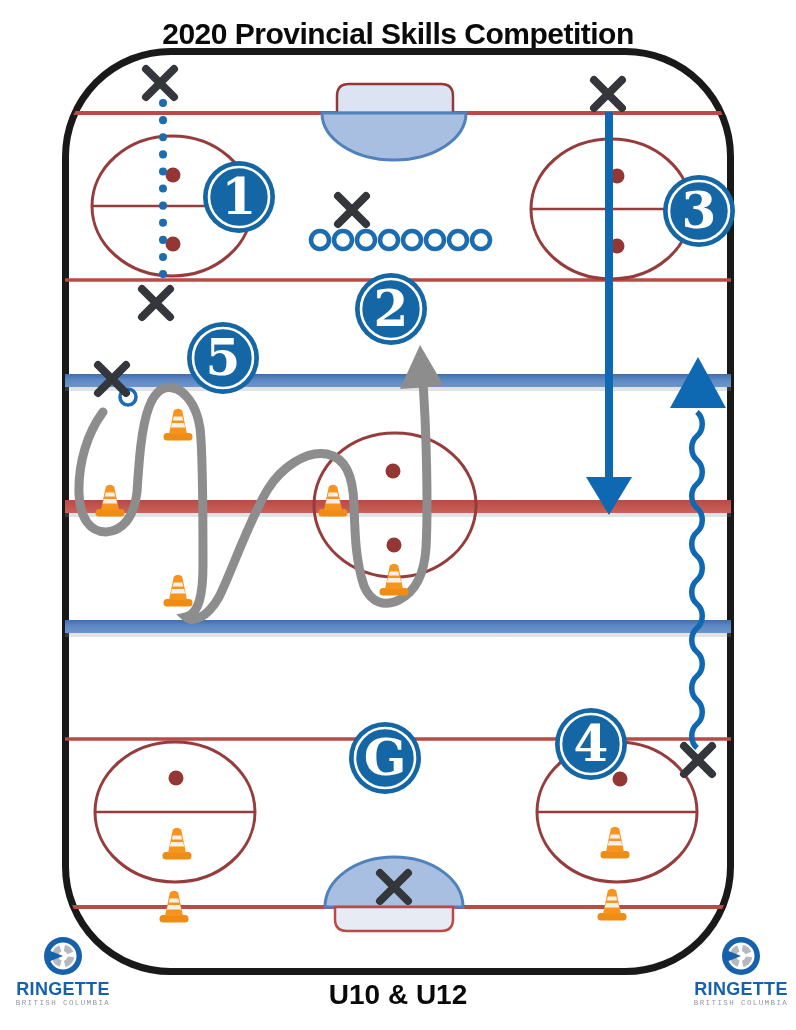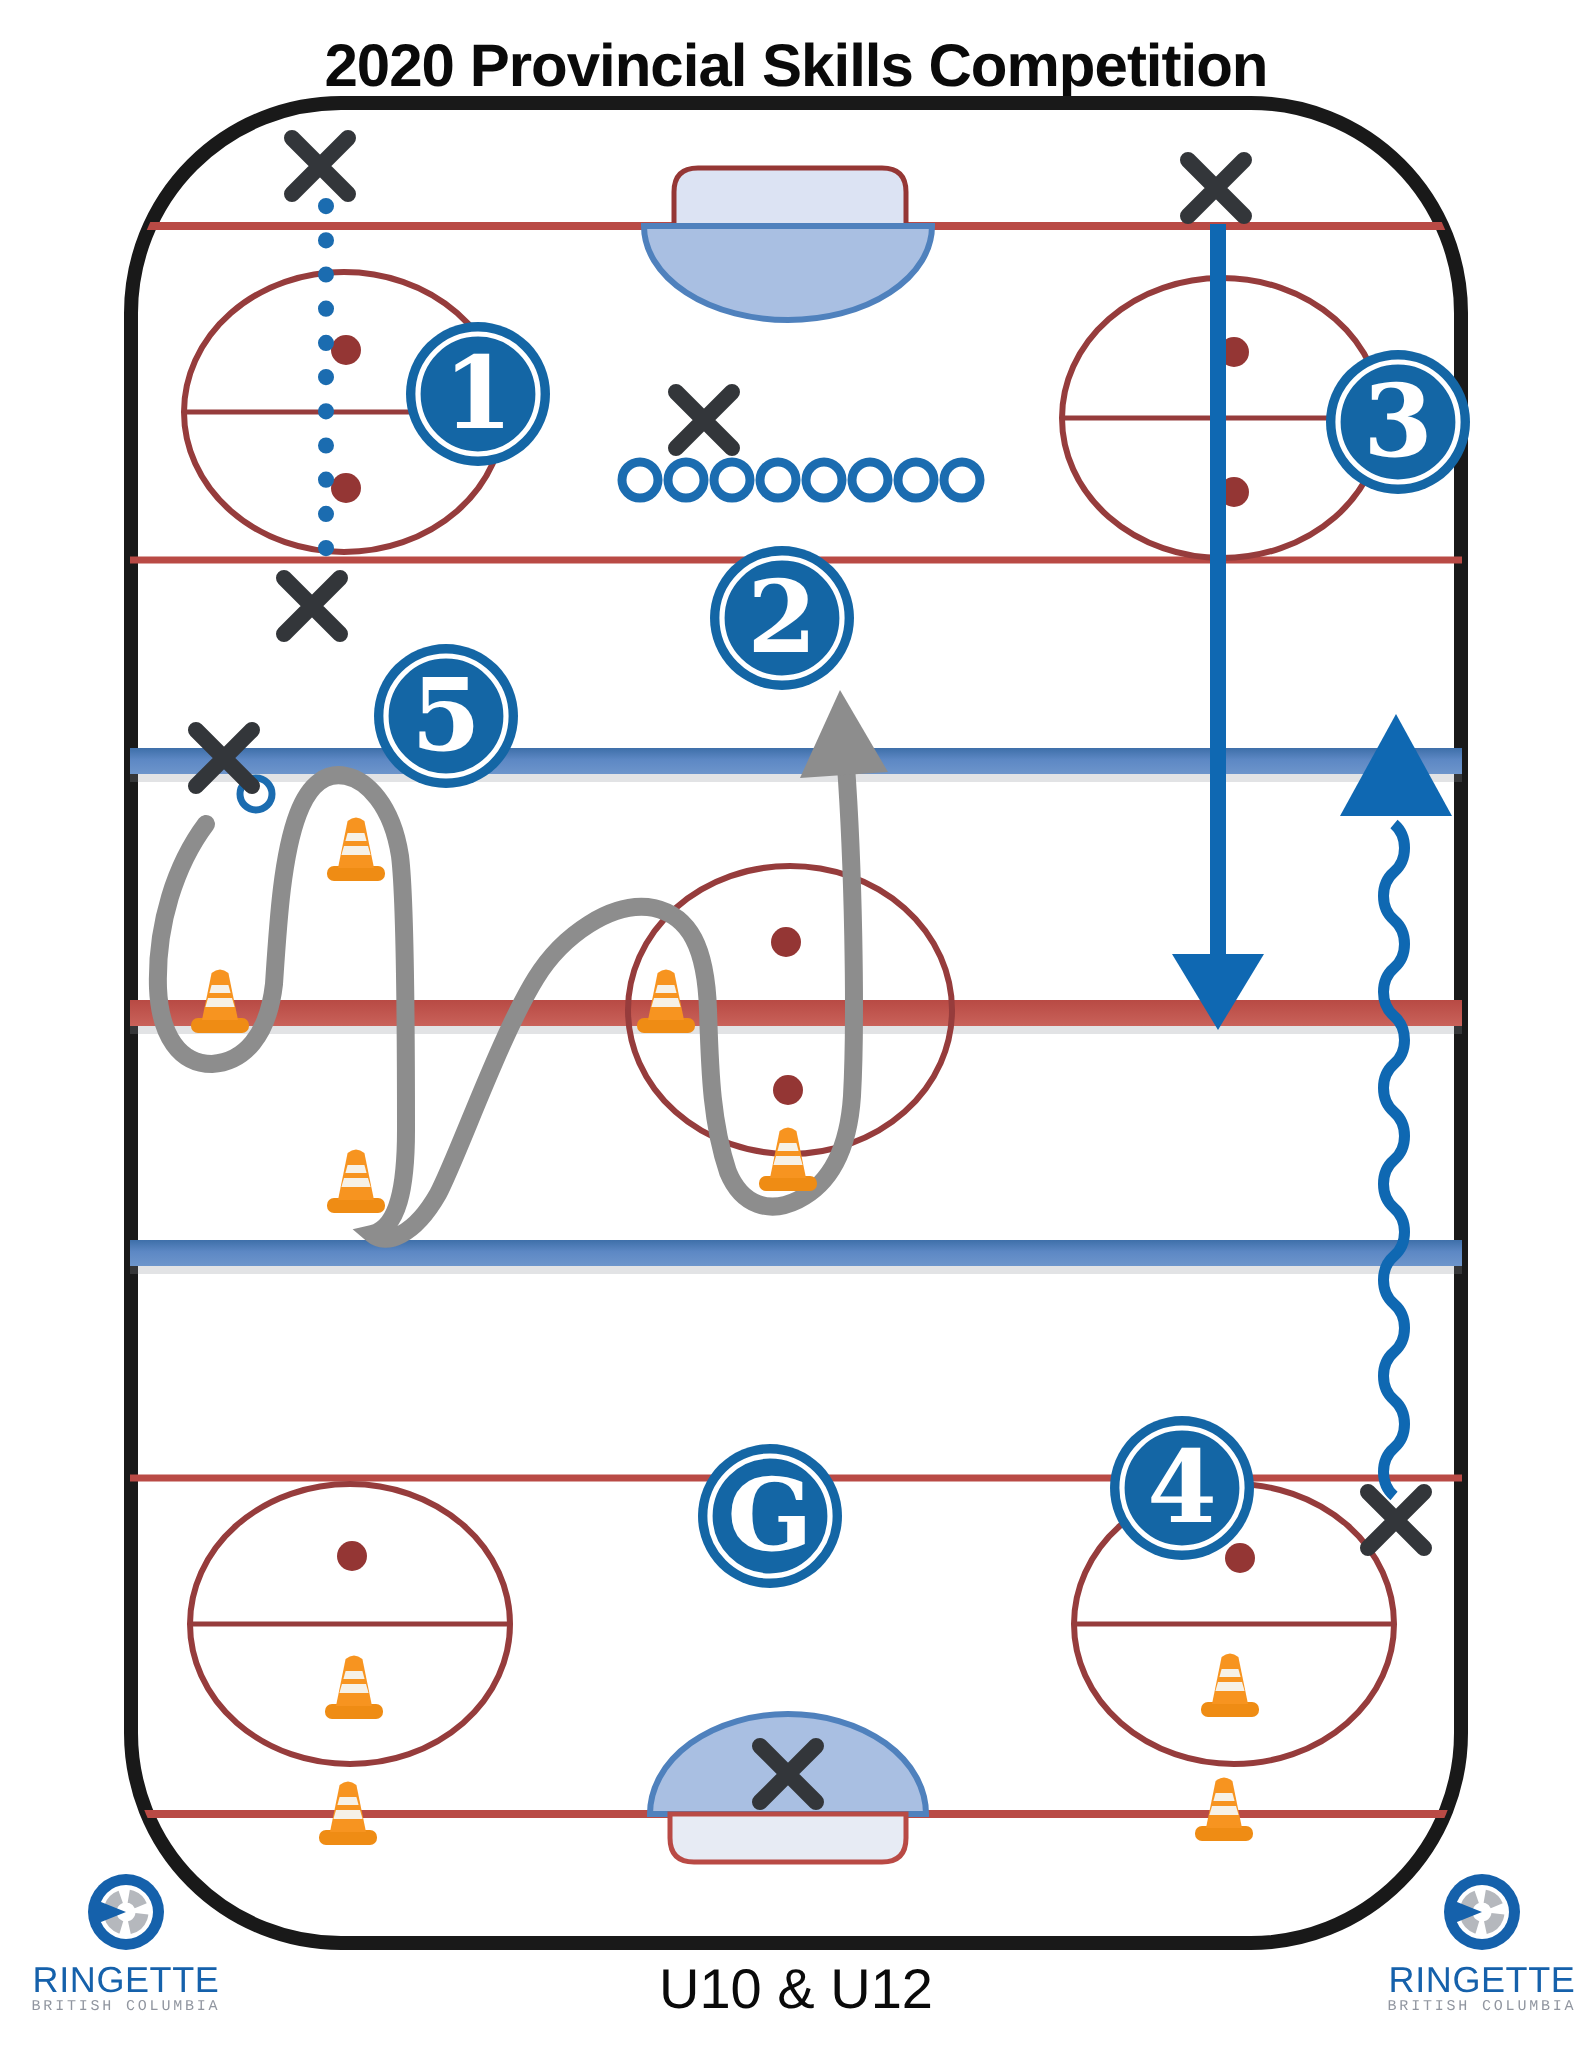--- a/index.html
+++ b/index.html
@@ -6,27 +6,27 @@
   .canvas{
     position:relative;width:796px;height:1030px;background:#ffffff;
     overflow:hidden;font-family:"Liberation Sans",sans-serif;
   }
   .title{
     position:absolute;top:2px;left:0;width:100%;text-align:center;
     font-size:30px;font-weight:bold;letter-spacing:-0.5px;color:#0a0a0a;margin-top:15px;
   }
   .footer-division{
     position:absolute;top:979px;left:0;width:100%;text-align:center;
-    font-size:28px;font-weight:normal;color:#0a0a0a;
+    font-size:28px;font-weight:bold;color:#0a0a0a;
   }
   .rink-svg{position:absolute;top:0;left:0;}
   .logo-block{position:absolute;width:106px;text-align:center;top:936px;}
   .logo-block.left{left:10px;}
   .logo-block.right{left:688px;}
-  .logo-name{font-size:18px;font-weight:normal;color:#1561ab;letter-spacing:0.3px;line-height:15px;}
+  .logo-name{font-size:18px;font-weight:bold;color:#1561ab;letter-spacing:0.3px;line-height:15px;}
   .logo-region{font-size:7.5px;color:#9196a0;letter-spacing:1.4px;margin-top:2px;font-family:Liberation Mono, monospace;}
   .badge-num{
     font-family:"DejaVu Serif",serif;font-weight:bold;font-size:50px;fill:#ffffff;
   }
 </style>
 </head>
 <body>
 
 <div class="canvas">
 

